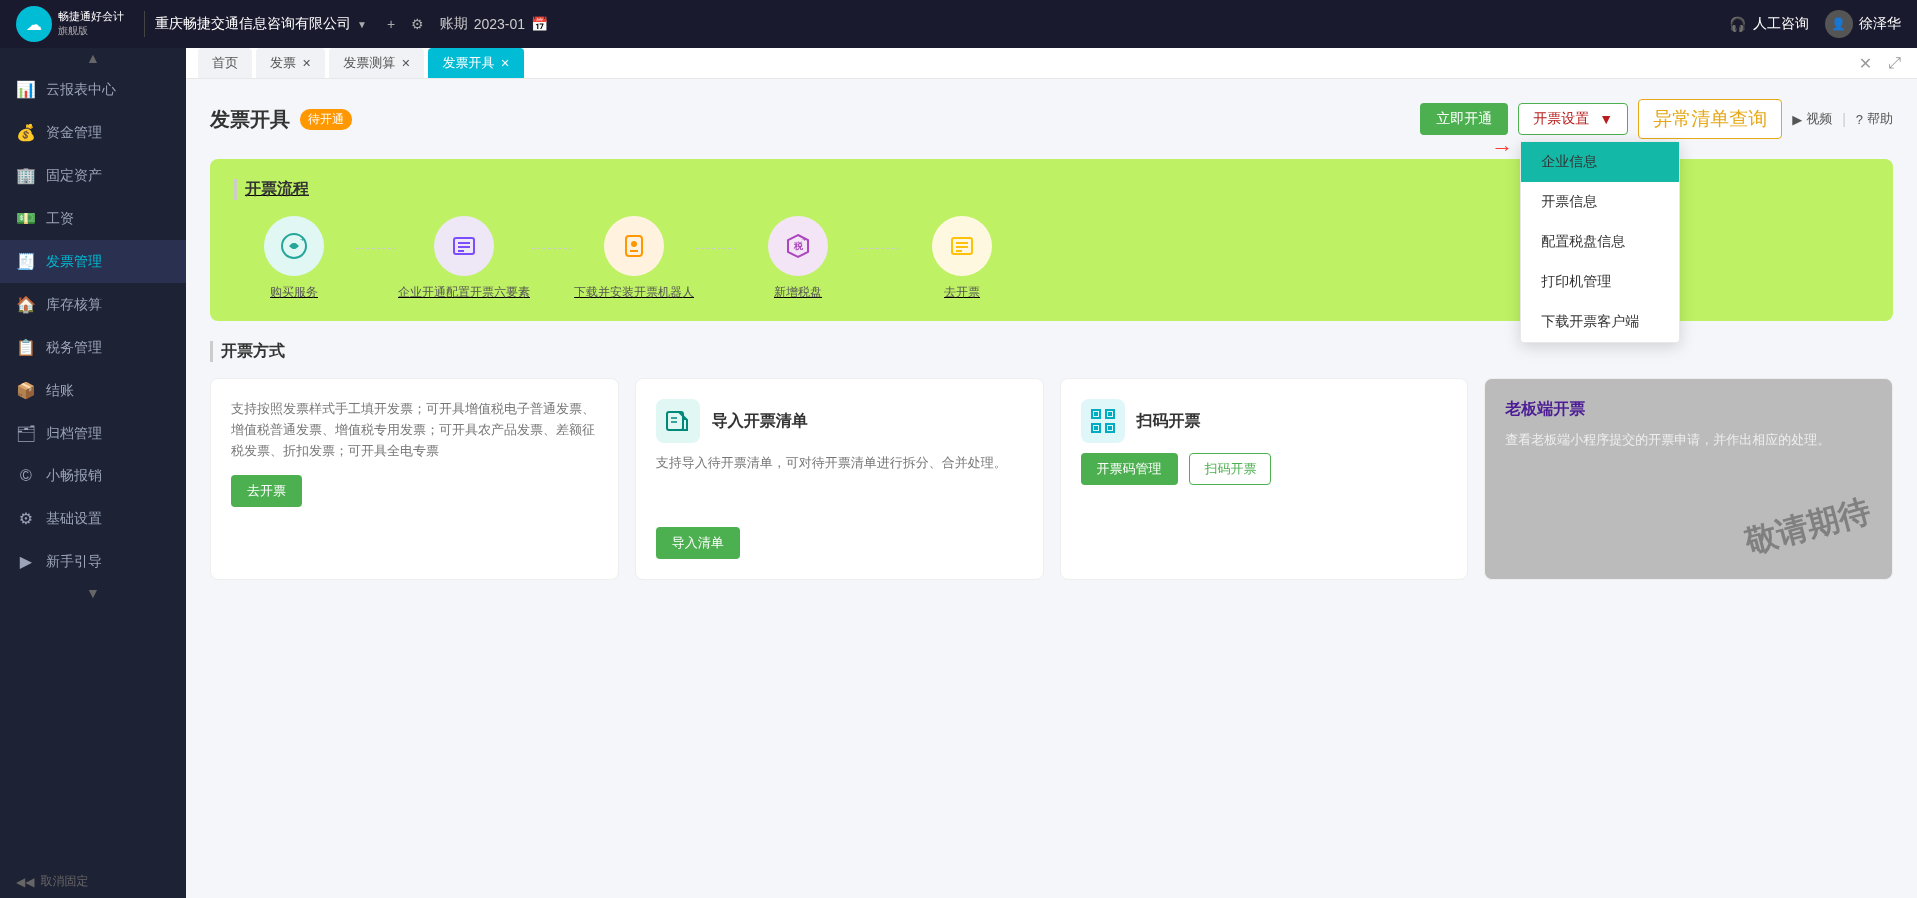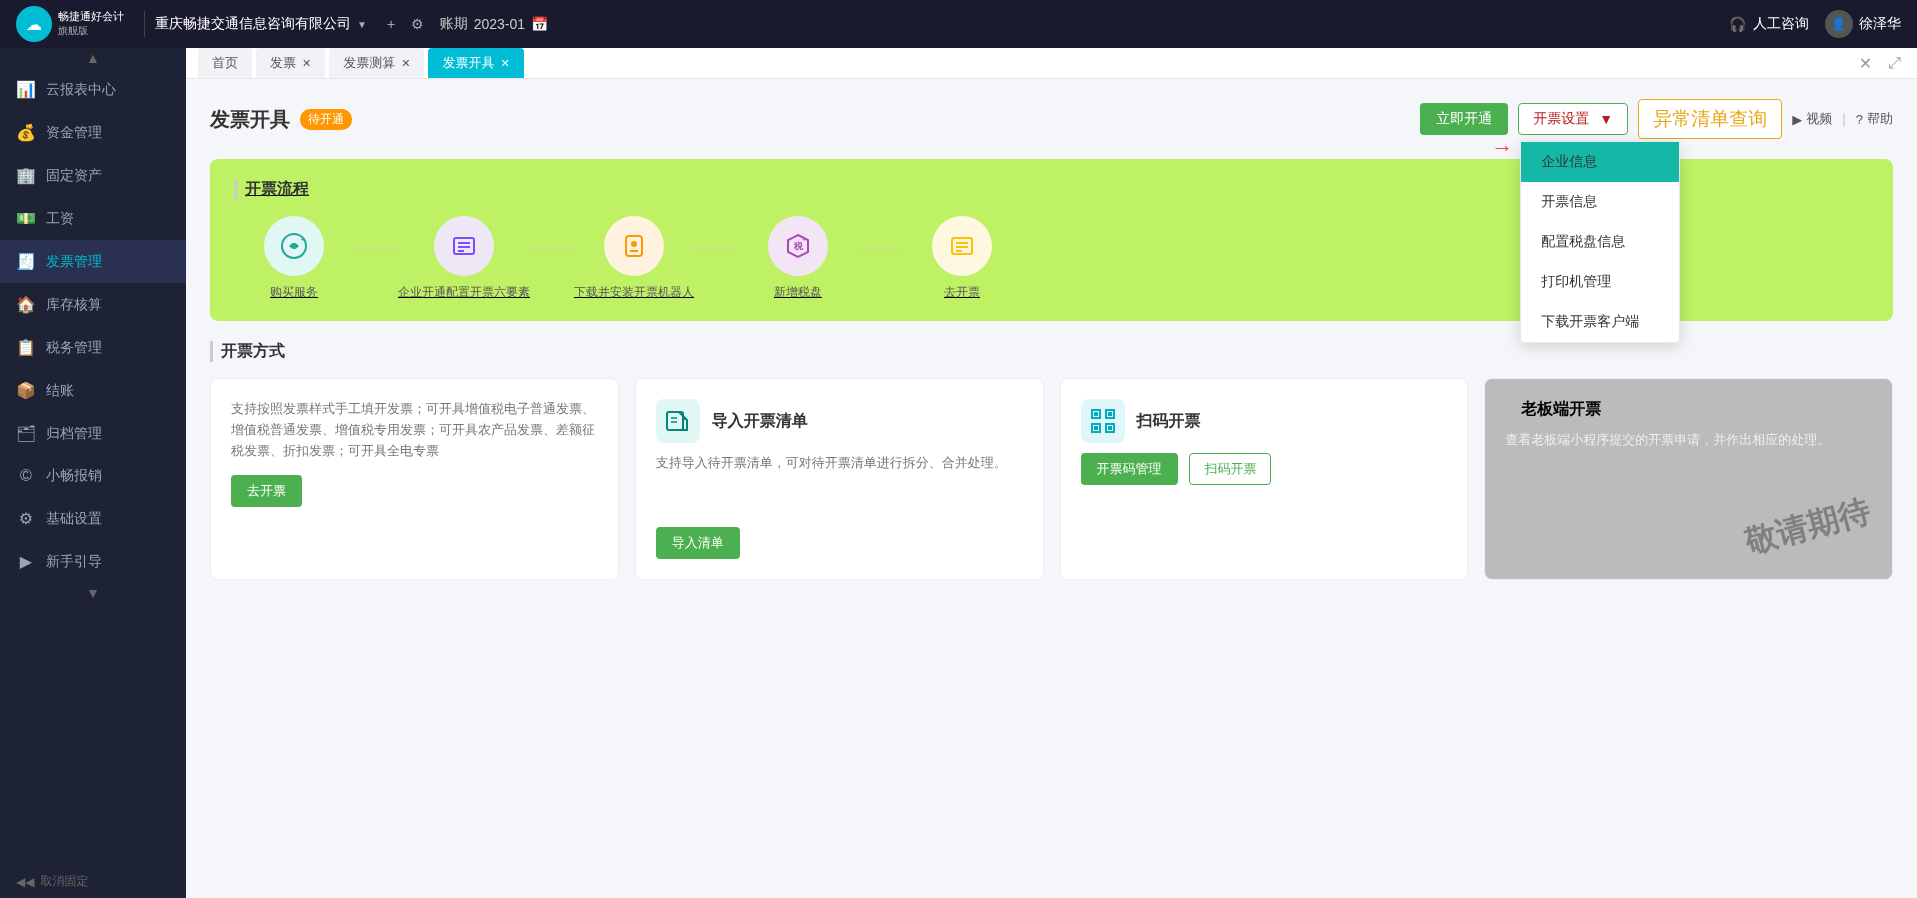--- a/index.html
+++ b/index.html
@@ -354,21 +354,21 @@
                     </svg>
                 </div>
                 <span class="method-title">扫码开票</span>
               </div>
               <button class="method-btn">开票码管理</button>
               <button class="method-btn-outline">扫码开票</button>
             </div>
 
             <div class="method-card dimmed" style="position:relative; overflow:hidden;">
               <div class="method-header">
-                <span class="method-title" style="color:#000000;margin-left:16px;">老板端开票</span>
+                <span class="method-title" style="color:#4c1d95;">老板端开票</span>
               </div>
               <div class="method-desc" style="color:#eee;">查看老板端小程序提交的开票申请，并作出相应的处理。</div>
               <div style="position:absolute; bottom:30px; right:20px; color:rgba(80,80,80,0.55); font-size:32px; font-weight:bold; transform:rotate(-15deg);">敬请期待</div>
             </div>
           </div>
         </div>
       </div>
     </div>
   </div>
 </div>

